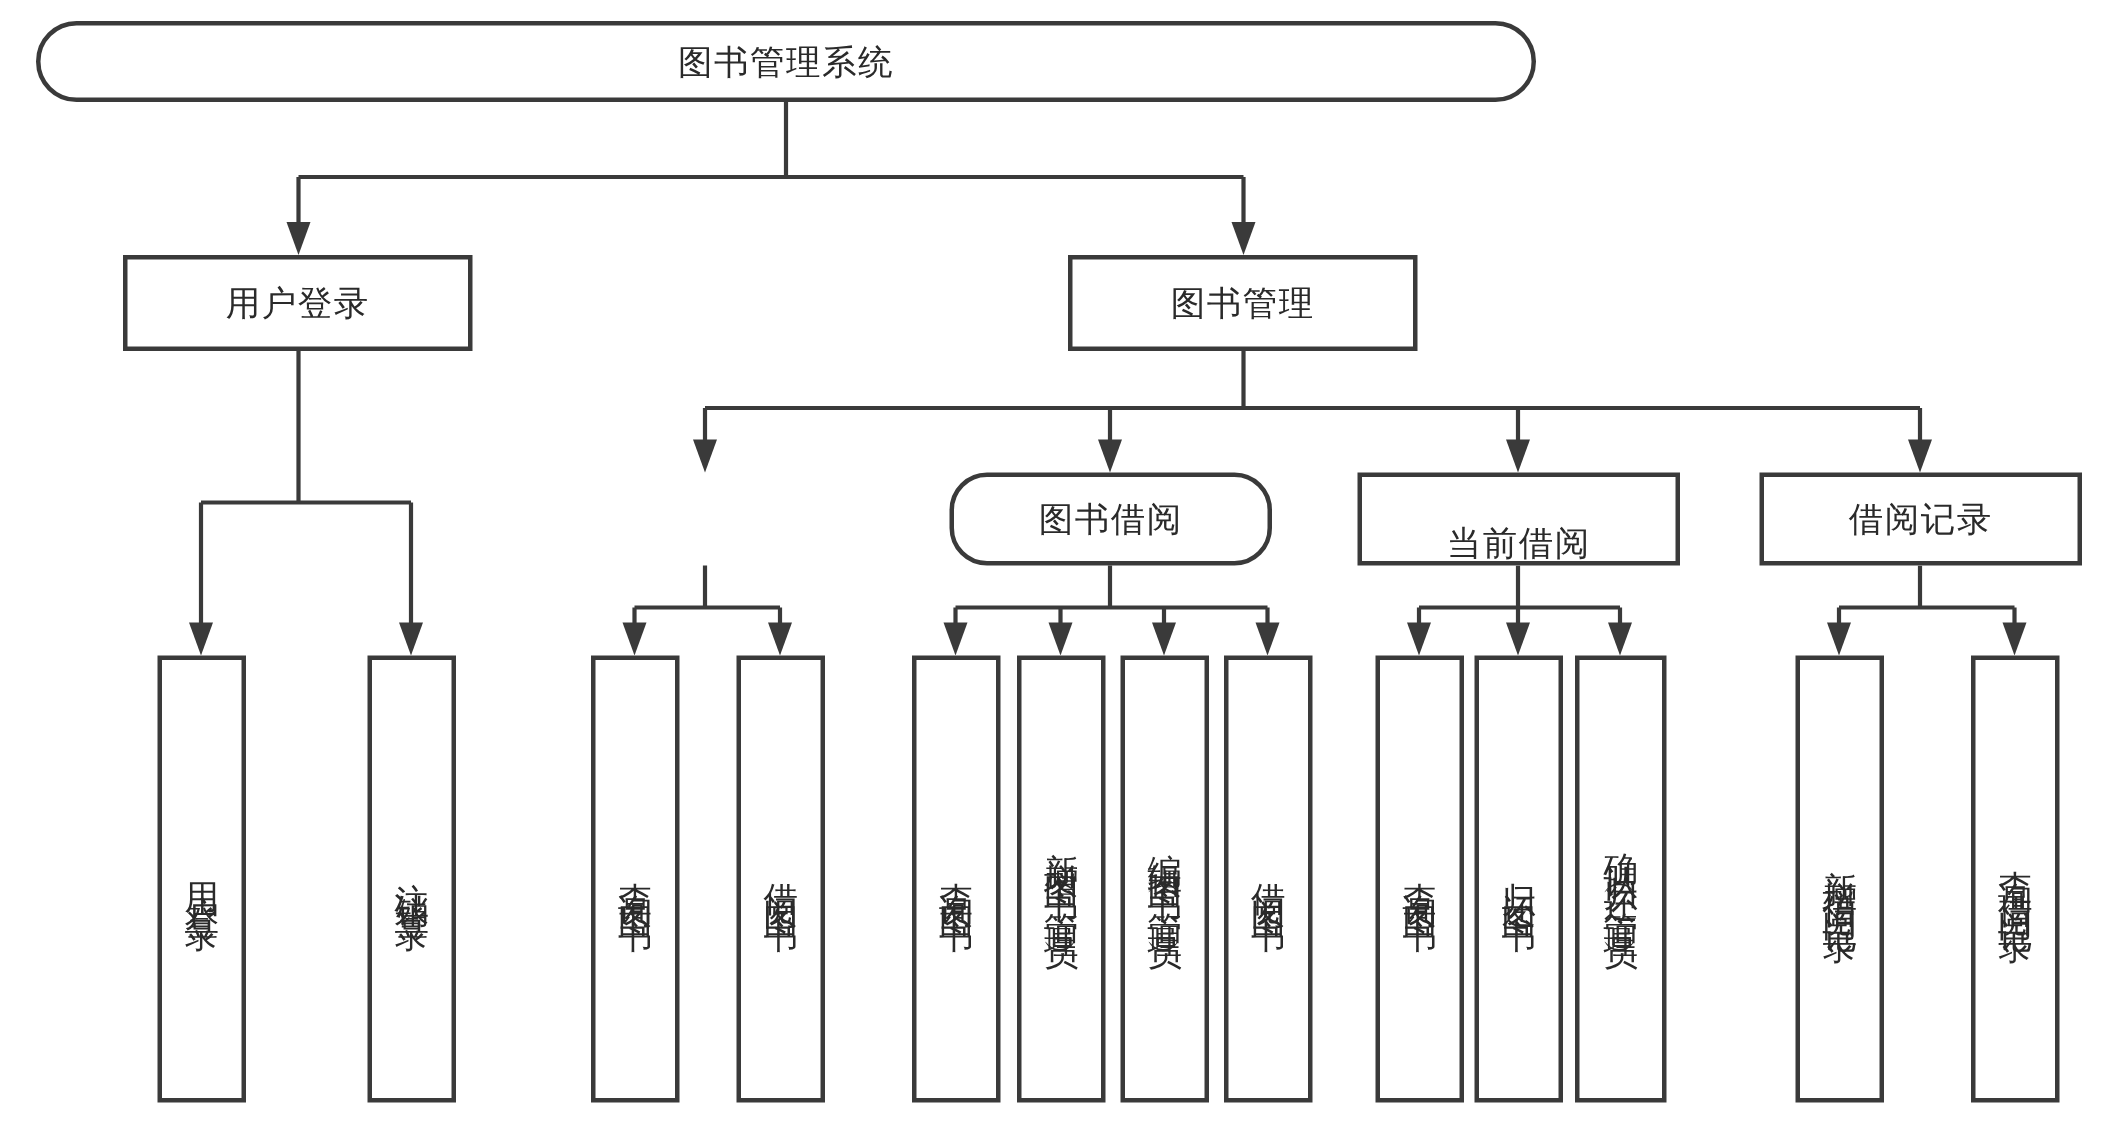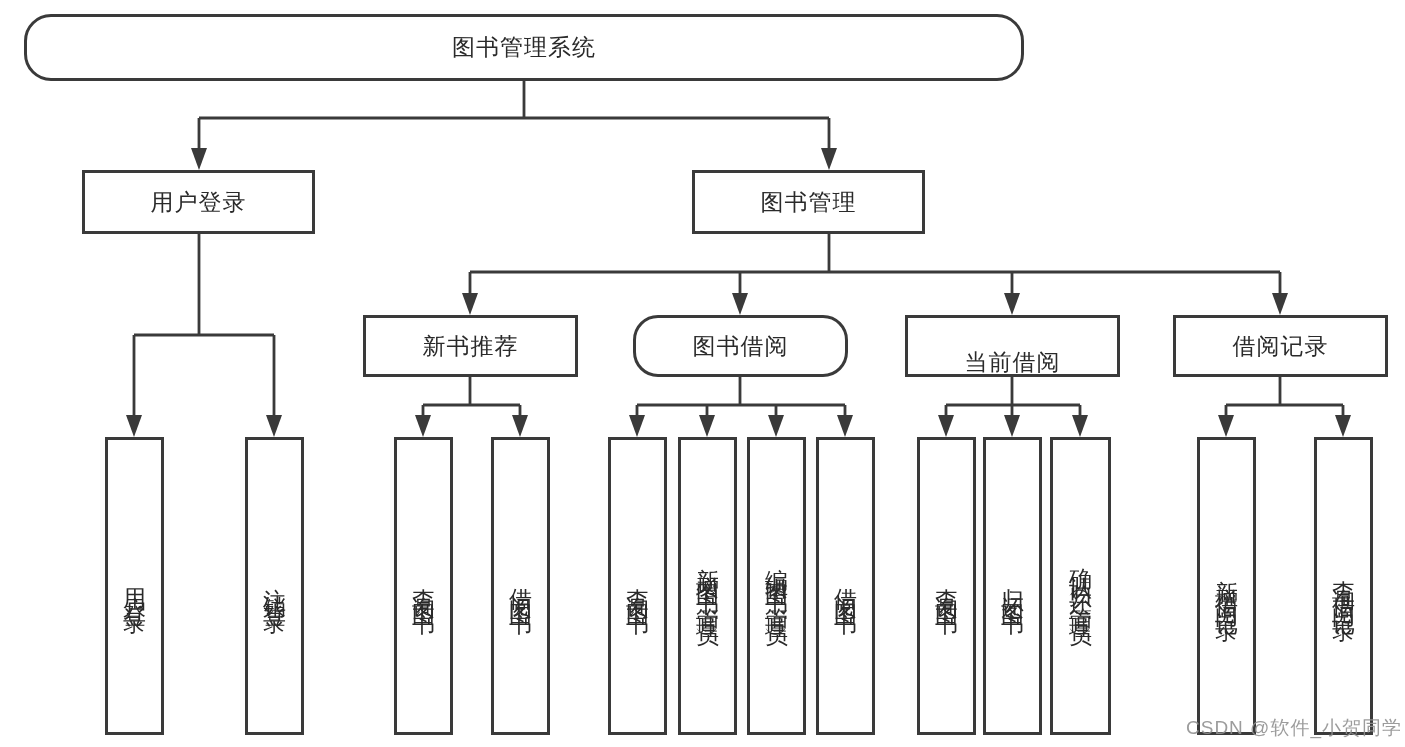--- a/index.html
+++ b/index.html
@@ -29,21 +29,21 @@
     border: 3px solid #3a3a3a;
     display: flex;
     align-items: center;
     justify-content: center;
     color: #2a2a2a;
     font-size: 23px;
     letter-spacing: 1px;
     line-height: 1;
   }
   
-  .node--root   { left: 24px;   top: 14px;  width: 1000px; height: 67px; border-radius: 27px; }
+  .node--root   { left: 24px;   top: 14px;  width: 1000px; height: 54px; border-radius: 27px; }
   .node--lvl2   { top: 170px;   width: 233px; height: 64px; }
   .node--lvl3   { top: 315px;   width: 215px; height: 62px; }
   
   .node--leaf   { top: 437px;   width: 59px;  height: 298px; }
   .node--leaf .vtext {
     writing-mode: vertical-rl;
     text-orientation: mixed;
     letter-spacing: 8px;
     font-size: 23px;
     color: #2a2a2a;
@@ -112,27 +112,24 @@
     </g>
   </svg>
 
   <div class="node node--root">
     <span>图书管理系统</span>
   </div>
 
   <div class="node node--lvl2" style="left:82px;">
     <span>用户登录</span>
   </div>
-  <div class="node node--lvl2" style="left:692px;">
+  <div class="node node--lvl2" style="left:712px;">
     <span>图书管理</span>
   </div>
 
-  <div class="node node--lvl3" style="left:363px;">
-    <span>新书推荐</span>
-  </div>
   <div class="node node--lvl3" style="left:633px;border-radius:25px;">
     <span>图书借阅</span>
   </div>
   <div class="node node--lvl3" style="left:905px;align-items:flex-end;">
     <span>当前借阅</span>
   </div>
   <div class="node node--lvl3" style="left:1173px;">
     <span>借阅记录</span>
   </div>
 
@@ -173,15 +170,14 @@
     <span class="vtext">确认归还（管理员）</span>
   </div>
 
   <div class="node node--leaf" style="left:1197px;">
     <span class="vtext">新增借阅记录</span>
   </div>
   <div class="node node--leaf" style="left:1314px;">
     <span class="vtext">查询借阅记录</span>
   </div>
 
-  <div class="watermark">CSDN @软件_小贺同学</div>
 
 </div>
 
 </body></html>

